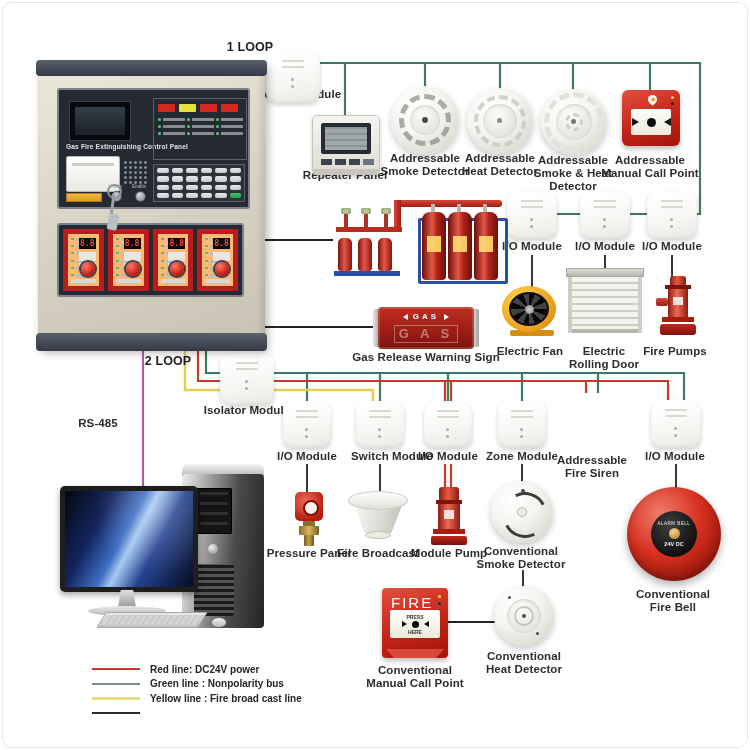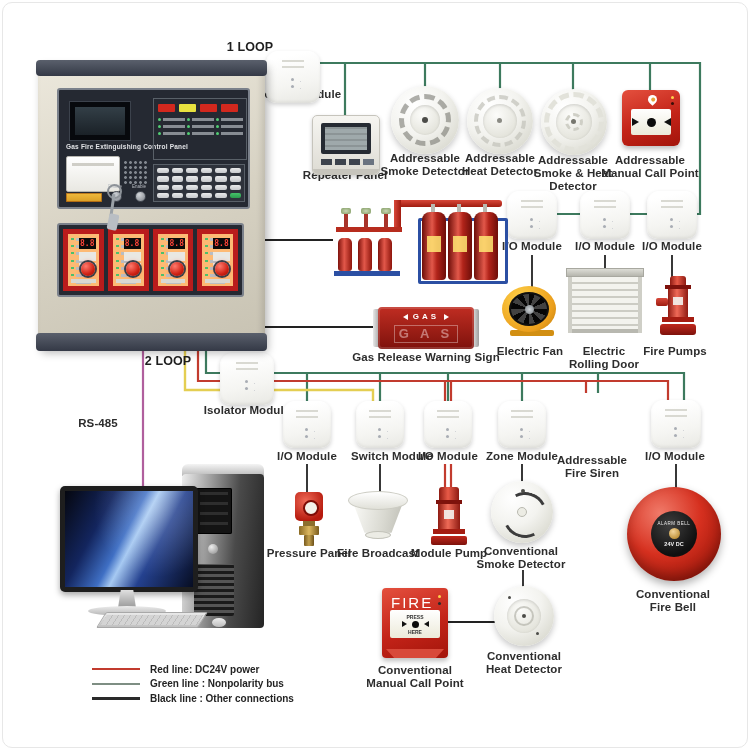--- a/index.html
+++ b/index.html
@@ -551,19 +551,22 @@
   <div class="legend">
     <div class="leg-row">
       <span class="leg-sw" style="background:#c23b2e"></span>
       <span class="leg-tx">Red line: DC24V power</span>
     </div>
     <div class="leg-row">
       <span class="leg-sw" style="background:#7e8e83"></span>
       <span class="leg-tx">Green line : Nonpolarity bus</span>
     </div>
     <div class="leg-row">
+      <span class="leg-sw" style="background:#e7dc82"></span>
+      <span class="leg-tx">Yellow line : Fire broad cast line</span>
+    </div>
+    <div class="leg-row">
       <span class="leg-sw" style="background:#2a2a2a"></span>
-      <span class="leg-tx">Black line : Other connections</span>
     </div>
   </div>
 
   <div class="frame"></div>
 </div>
 
 </body></html>

